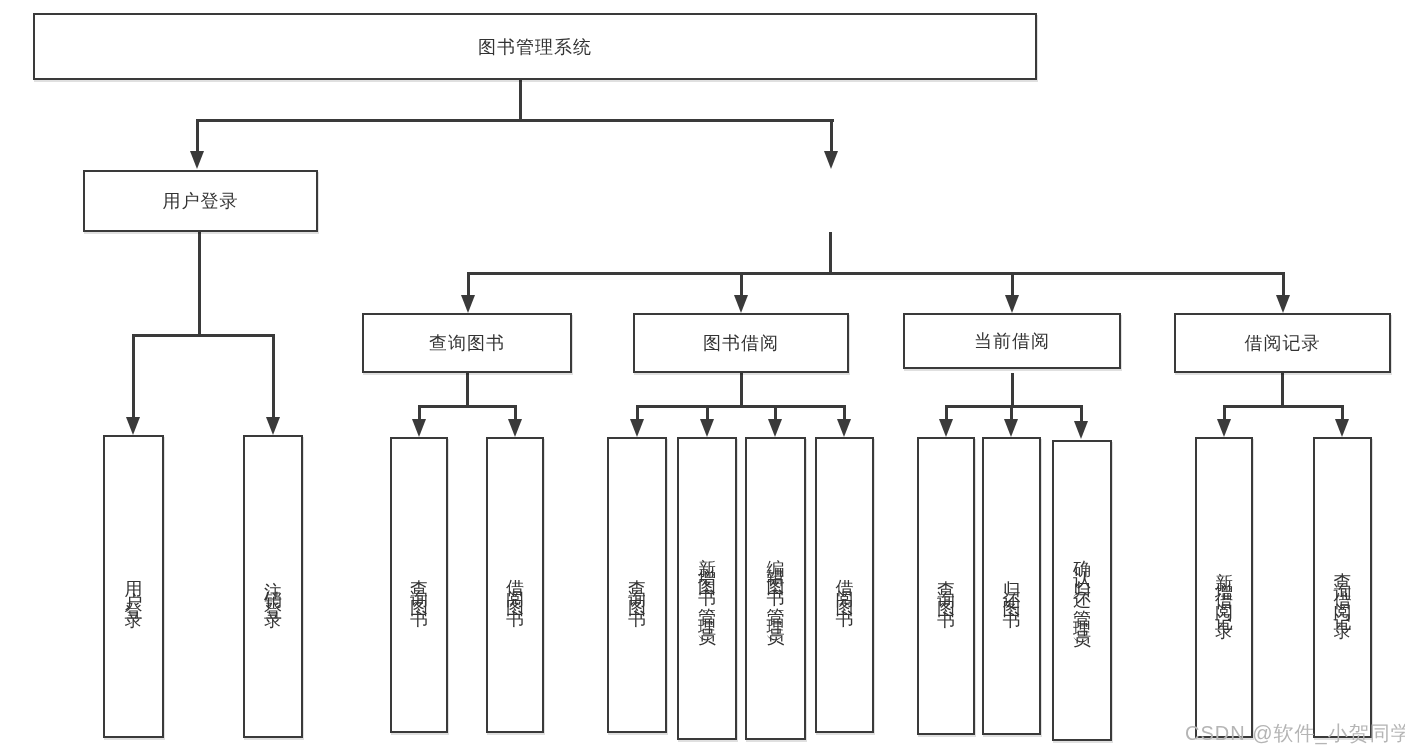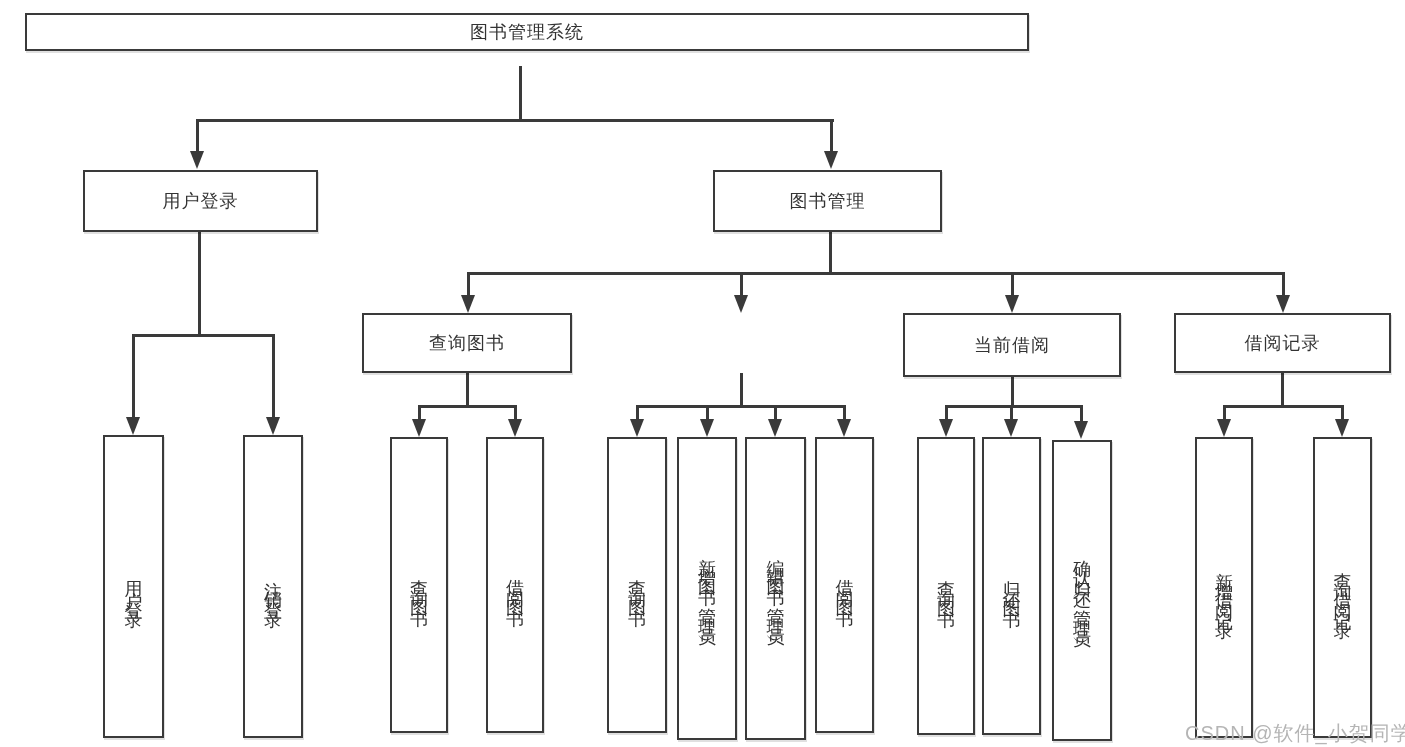--- a/index.html
+++ b/index.html
@@ -111,35 +111,35 @@
   <div class="vline" style="left:1080px;top:405px;height:16px;"></div>
   <div class="arrow" style="left:1074px;top:421px;"></div>
 
   <div class="vline" style="left:1281px;top:373px;height:35px;"></div>
   <div class="hline" style="left:1223px;top:405px;width:121px;"></div>
   <div class="vline" style="left:1223px;top:405px;height:16px;"></div>
   <div class="arrow" style="left:1217px;top:419px;"></div>
   <div class="vline" style="left:1341px;top:405px;height:16px;"></div>
   <div class="arrow" style="left:1335px;top:419px;"></div>
 
-  <div class="box" style="left:25px;top:13px;width:1004px;height:38px;">
+  <div class="box" style="left:33px;top:13px;width:1004px;height:67px;">
     <span>图书管理系统</span>
   </div>
 
   <div class="box" style="left:83px;top:170px;width:235px;height:62px;">
     <span>用户登录</span>
   </div>
-  <div class="box" style="left:713px;top:170px;width:229px;height:62px;">
-    <span>图书管理</span>
-  </div>
 
   <div class="box" style="left:362px;top:313px;width:210px;height:60px;">
     <span>查询图书</span>
   </div>
-  <div class="box" style="left:903px;top:313px;width:218px;height:64px;text-align:right;">
+  <div class="box" style="left:633px;top:313px;width:216px;height:60px;">
+    <span>图书借阅</span>
+  </div>
+  <div class="box" style="left:903px;top:313px;width:218px;height:56px;text-align:right;">
     <span>当前借阅</span>
   </div>
   <div class="box" style="left:1174px;top:313px;width:217px;height:60px;font-family:Liberation Serif, serif;">
     <span>借阅记录</span>
   </div>
 
   <div class="box" style="left:103px;top:435px;width:61px;height:303px;">
     <span class="vtext">用户登录</span>
   </div>
   <div class="box" style="left:243px;top:435px;width:60px;height:303px;">

